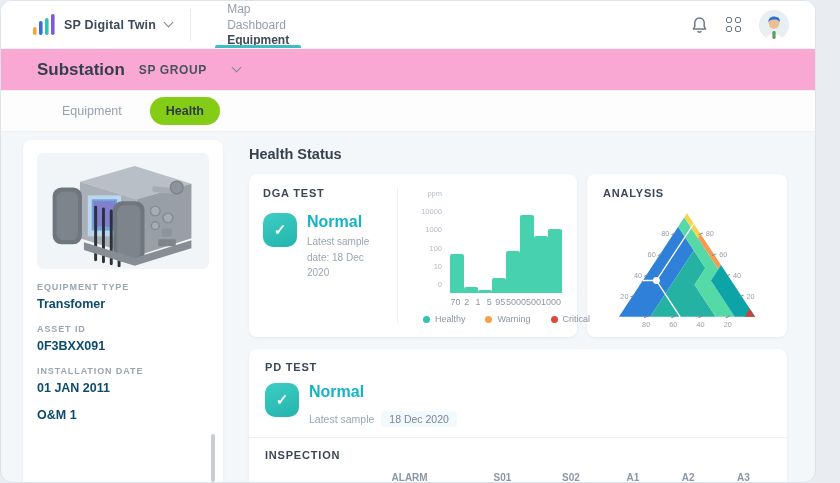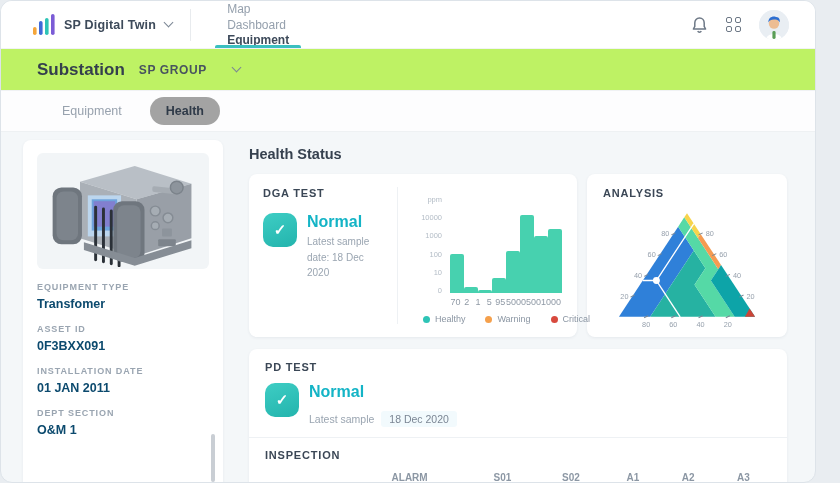--- a/index.html
+++ b/index.html
@@ -18,31 +18,31 @@
     color:#95a0ad; cursor:pointer; height:100%;}
   .nav-tab.active{ color:#3d4a5a; font-weight:bold;}
   .nav-tab.active::after{ content:""; position:absolute; left:12px; right:12px; bottom:0; height:3px;
     background:#3bbfc0; border-radius:2px 2px 0 0;}
   .nav-right{ margin-left:auto; display:flex; align-items:center; gap:18px; padding-right:26px;}
   .grid-icon{ width:15px; height:15px; display:grid; grid-template-columns:1fr 1fr; gap:3px;}
   .grid-icon span{ border:1.5px solid #6d7886; border-radius:2px;}
   .avatar{ width:30px; height:30px; border-radius:50%; background:#e9eef3; overflow:hidden;}
 
   
-  .page-header{ height:42px; background:#bef264; display:flex; align-items:center; gap:14px;
+  .page-header{ height:42px; background:#f9a8d4; display:flex; align-items:center; gap:14px;
     padding-left:36px; border-bottom:1px solid #f0f2f4;}
   .page-title{ font-size:17px; font-weight:bold; color:#343f4d;}
   .page-group{ font-size:12px; font-weight:bold; color:#48535f; letter-spacing:.6px;}
   .page-header .chev{ margin-left:12px;}
 
   
   .subtabs{ height:41px; background:#fdfdfe; display:flex; align-items:center; gap:12px;
     padding-left:45px; border-bottom:1px solid #eef1f3;}
   .subtab{ font-size:12.5px; color:#98a2ae; padding:7px 16px; cursor:pointer;}
-  .subtab.active{ background:#a3a3a3; border-radius:16px; color:#2f3a48; font-weight:bold;}
+  .subtab.active{ background:#84cc16; border-radius:16px; color:#2f3a48; font-weight:bold;}
 
   
   .content{ display:flex; padding:8px 28px 0 22px; gap:26px; height:calc(100% - 131px); }
 
   .equip-card{ width:200px; background:#fff; border-radius:8px 8px 0 0; padding:13px 14px;
     box-shadow:0 1px 3px rgba(40,60,80,.07); position:relative; flex-shrink:0;}
   .equip-image{ height:116px; background:#f2f5f7; border-radius:6px; display:flex;
     align-items:center; justify-content:center; overflow:hidden;}
   .detail{ margin-top:13px;}
   .detail .lbl{ font-size:9px; font-weight:bold; letter-spacing:.9px; color:#9aa5b1;}
@@ -61,21 +61,21 @@
   .status-row{ display:flex; gap:10px; margin-top:14px;}
   .check-badge{ width:34px; height:34px; border-radius:10px; flex-shrink:0;
     background:linear-gradient(160deg,#3ecdc4,#23b4ad); color:#fff; display:flex;
     align-items:center; justify-content:center; font-size:15px; font-weight:bold;}
   .status-word{ font-size:16px; font-weight:bold; color:#14b4c6;}
   .status-sub{ font-size:10px; color:#9aa5b1; line-height:1.55; margin-top:3px;}
   .vdiv{ border-left:1px solid #eef1f4; margin:0 12px; }
 
   
   .chart{ flex:1; position:relative; min-width:0;}
-  .ylabels{ position:absolute; left:0; top:8px; width:32px; height:100px; display:flex;
+  .ylabels{ position:absolute; left:0; top:2px; width:32px; height:100px; display:flex;
     flex-direction:column; justify-content:space-between; align-items:flex-end;
     font-size:7.5px; color:#b3bcc6;}
   .bars{ position:absolute; left:40px; right:2px; top:21px; height:85px;
     display:flex; align-items:flex-end; justify-content:space-between;}
   .bar-cell{ flex:1; display:flex; justify-content:center;}
   .bar{ width:14px; background:#47d1af; border-radius:2px 2px 0 0;}
   .xlabels{ position:absolute; left:40px; right:2px; top:110px; display:flex;
     justify-content:flex-start; font-size:9px; color:#8f99a5;}
   .xlabels span{ flex:1; text-align:center;}
   .legend{ position:absolute; left:40px; right:0; top:127px; display:flex;
@@ -191,21 +191,20 @@
           </div>
           <div class="detail">
             <div class="lbl">ASSET ID</div>
             <div class="val">0F3BXX091</div>
           </div>
           <div class="detail">
             <div class="lbl">INSTALLATION DATE</div>
             <div class="val">01 JAN 2011</div>
           </div>
           <div class="detail">
-            <div class="lbl">DEPT SECTION</div>
             <div class="val">O&amp;M 1</div>
           </div>
         </div>
       <div class="scroll-thumb"></div>
     </aside>
 
     <main class="health">
       <h2 class="health-title">Health Status</h2>
 
       <div class="cards-row">

